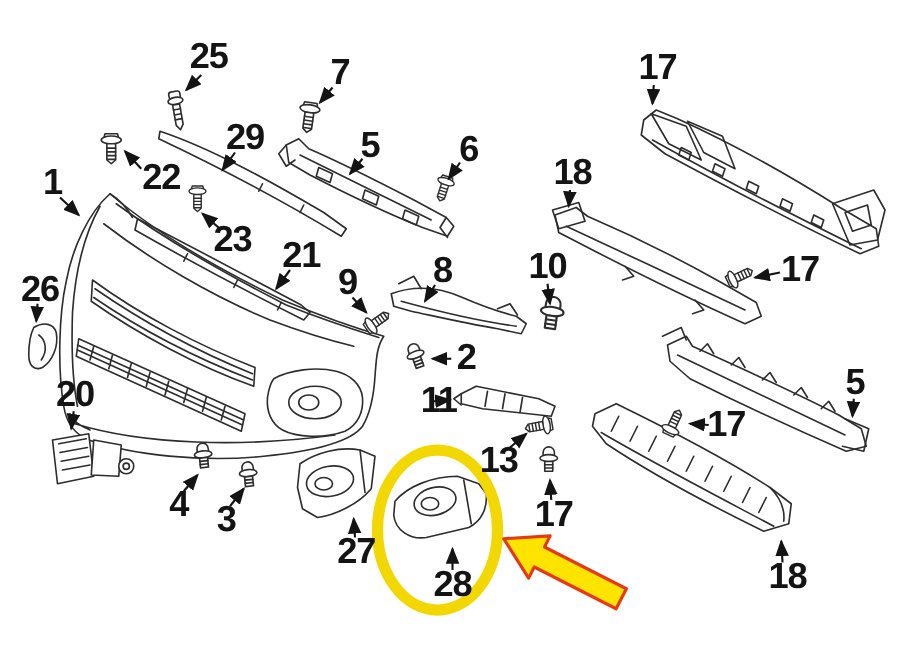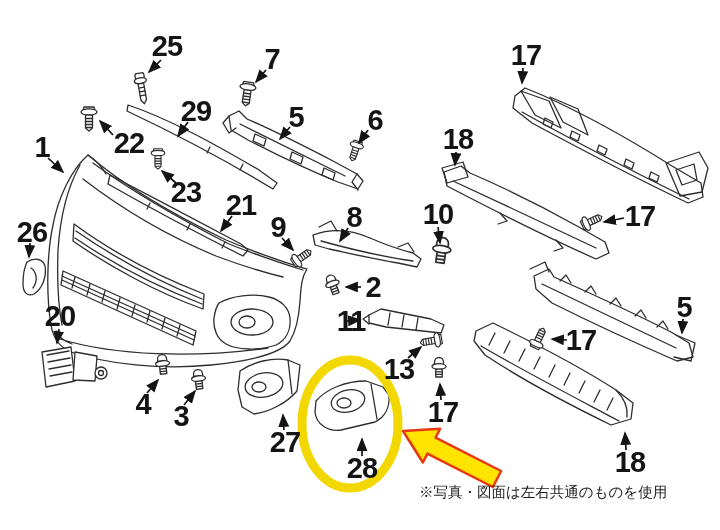--- a/index.html
+++ b/index.html
@@ -230,16 +230,15 @@
   <div class="num" style="left:241px;top:205px">21</div>
   <div class="num" style="left:129px;top:143px">22</div>
   <div class="num" style="left:186px;top:192px">23</div>
   <div class="num" style="left:196px;top:111px">29</div>
   <div class="num" style="left:167px;top:46px">25</div>
   <div class="num" style="left:32px;top:232px">26</div>
   <div class="num" style="left:285px;top:442px">27</div>
   <div class="num" style="left:362px;top:468px">28</div>
 
   <div class="note">
-    <div>※写真・図面は左右共通のものを使用</div>
   </div>
 
 </div>
 
 </body></html>

